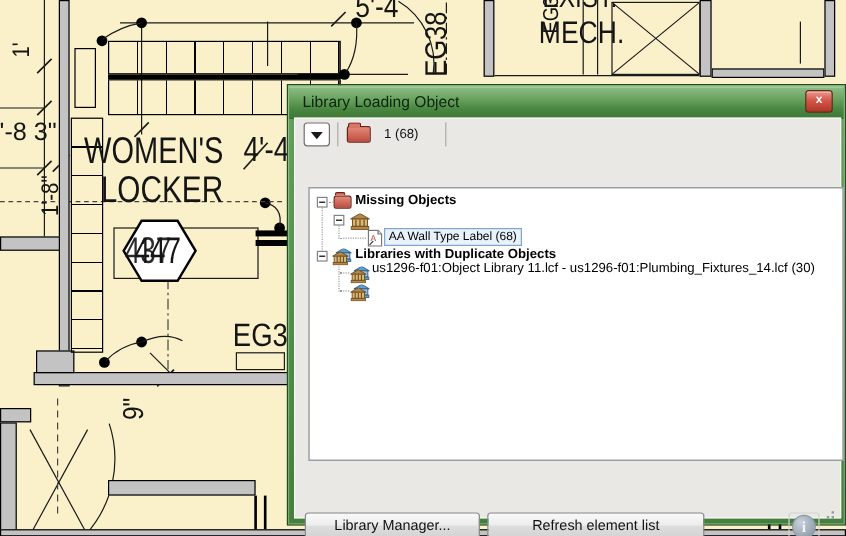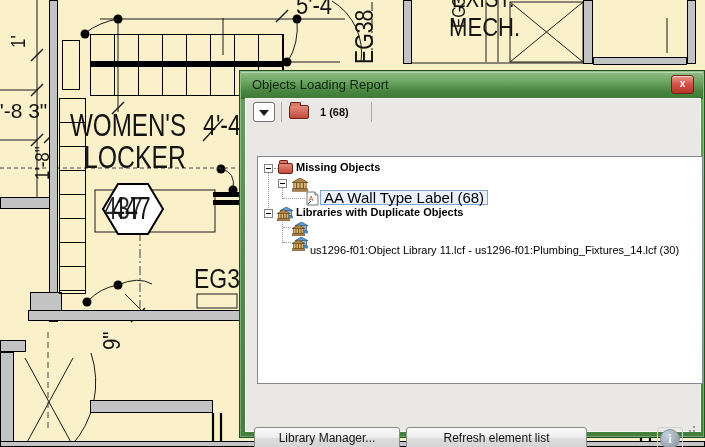--- a/index.html
+++ b/index.html
@@ -48,21 +48,21 @@
 
   .tree{position:absolute;left:11px;top:57px;width:446px;height:228px;box-sizing:border-box;
     background:#fff;border:1px solid #828790;overflow:hidden;}
   .trow-label{position:absolute;font-size:11px;line-height:15px;color:#000;white-space:nowrap;}
   .bold{font-weight:bold;}
   .unknown{font-style:italic;color:#6E5B34;}
   .expander{position:absolute;width:9px;height:9px;background:#fff;border:1px solid #848484;box-sizing:border-box;}
   .expander::after{content:"";position:absolute;left:1px;top:3px;width:5px;height:1px;background:#000;}
   .dotv{position:absolute;width:0;border-left:1px dotted #999;}
   .doth{position:absolute;height:0;border-top:1px dotted #999;}
-  .sel{position:absolute;font-size:15px;line-height:13px;padding:0 3px;white-space:nowrap;
+  .sel{position:absolute;font-size:10px;line-height:13px;padding:0 3px;white-space:nowrap;
     background:#E9F2FB;border:1px solid #7FA7CF;color:#000;}
   .icon16{position:absolute;width:16px;height:14px;}
 
   .wbtn{position:absolute;height:23px;box-sizing:border-box;border:1px solid #8A8A8A;border-radius:3px;
     background:linear-gradient(180deg,#F9F9F9,#EDEDED 45%,#DDDDDD 50%,#D2D2D2);
     font-family:"Liberation Sans",sans-serif;font-size:12px;color:#111;text-align:center;line-height:21px;cursor:pointer;}
   .infowrap{position:absolute;width:26px;height:24px;border:1px solid #D2D2D0;border-radius:3px;box-sizing:border-box;}
   .infocirc{position:absolute;left:2px;top:1px;width:20px;height:20px;border-radius:50%;
     background:radial-gradient(circle at 35% 30%,#C8D1DA,#96A3AE 70%,#8693A0);
     border:1px solid #8C99A5;box-sizing:border-box;color:#F2F4F6;font-family:"Liberation Serif",serif;
@@ -182,34 +182,34 @@
     <div class="ptext rot" style="left:100px;top:350px;font-size:24px;">9"</div>
     <div class="ptext" style="left:-12px;top:100px;font-size:21px;">1'-8 3"</div>
     <div class="ptext rot" style="left:32px;top:180px;font-size:20px;">1'-8"</div>
     <div class="ptext rot" style="left:8px;top:48px;font-size:20px;">1'</div>
     <div class="ptext rot" style="left:450px;top:28px;font-size:18px;">EG39</div>
   </div>
 
   <div class="dialog">
 
     <div class="titlebar">
-      <span class="title">Objects Loading Report</span>
+      <span class="title">Library Loading Object</span>
       <div class="closebtn">
         <span>x</span>
       </div>
     </div>
 
     <div class="client">
 
       <div class="ddbtn">
         <span class="caret"></span>
       </div>
       <div class="tsep" style="left:35px;"></div>
       <div class="folder" style="left:43px;top:6px;"></div>
-      <span class="tbcount" style="left:74px;font-weight:bold;">1 (68)</span>
+      <span class="tbcount" style="left:74px;">1 (68)</span>
       <div class="tsep" style="left:125px;"></div>
 
       <div class="tree">
         <div class="dotv" style="left:10px;top:16px;height:37px;"></div>
         <div class="dotv" style="left:24px;top:31px;height:11px;"></div>
         <div class="dotv" style="left:24px;top:61px;height:25px;"></div>
         <div class="doth" style="left:16px;top:11px;width:4px;"></div>
         <div class="doth" style="left:25px;top:41px;width:22px;"></div>
         <div class="doth" style="left:25px;top:70px;width:8px;"></div>
         <div class="doth" style="left:25px;top:85px;width:8px;"></div>
@@ -278,21 +278,21 @@
           </g>
           <g transform="translate(0,3)">
             <polygon points="7,0 14,4 0,4" fill="#B5884A" stroke="#6B4E22" stroke-width="0.8"></polygon>
             <rect x="1.5" y="4" width="11" height="5.4" fill="#DDB873" stroke="#6B4E22" stroke-width="0.8"></rect>
             <rect x="0.5" y="9.6" width="13" height="2.2" fill="#B5884A" stroke="#6B4E22" stroke-width="0.7"></rect>
             <line x1="4.2" y1="4.4" x2="4.2" y2="9.4" stroke="#6B4E22"></line>
               <line x1="7" y1="4.4" x2="7" y2="9.4" stroke="#6B4E22"></line>
               <line x1="9.8" y1="4.4" x2="9.8" y2="9.4" stroke="#6B4E22"></line>
           </g>
         </svg>
-        <div class="trow-label" style="left:52px;top:86px;">us1296-f01:Object Library 11.lcf - us1296-f01:Plumbing_Fixtures_14.lcf (30)</div>
+        <div class="trow-label" style="left:52px;top:60px;">us1296-f01:Object Library 11.lcf - us1296-f01:Plumbing_Fixtures_14.lcf (30)</div>
       </div>
 
       <div class="wbtn" style="left:8px;top:328px;width:146px;">Library Manager...</div>
       <div class="wbtn" style="left:160px;top:328px;width:181px;">Refresh element list</div>
       <div class="infowrap" style="left:411px;top:328px;">
         <div class="infocirc">i</div>
       </div>
       <div class="grip" style="left:440px;top:320px;"></div>
     </div>
   </div>

